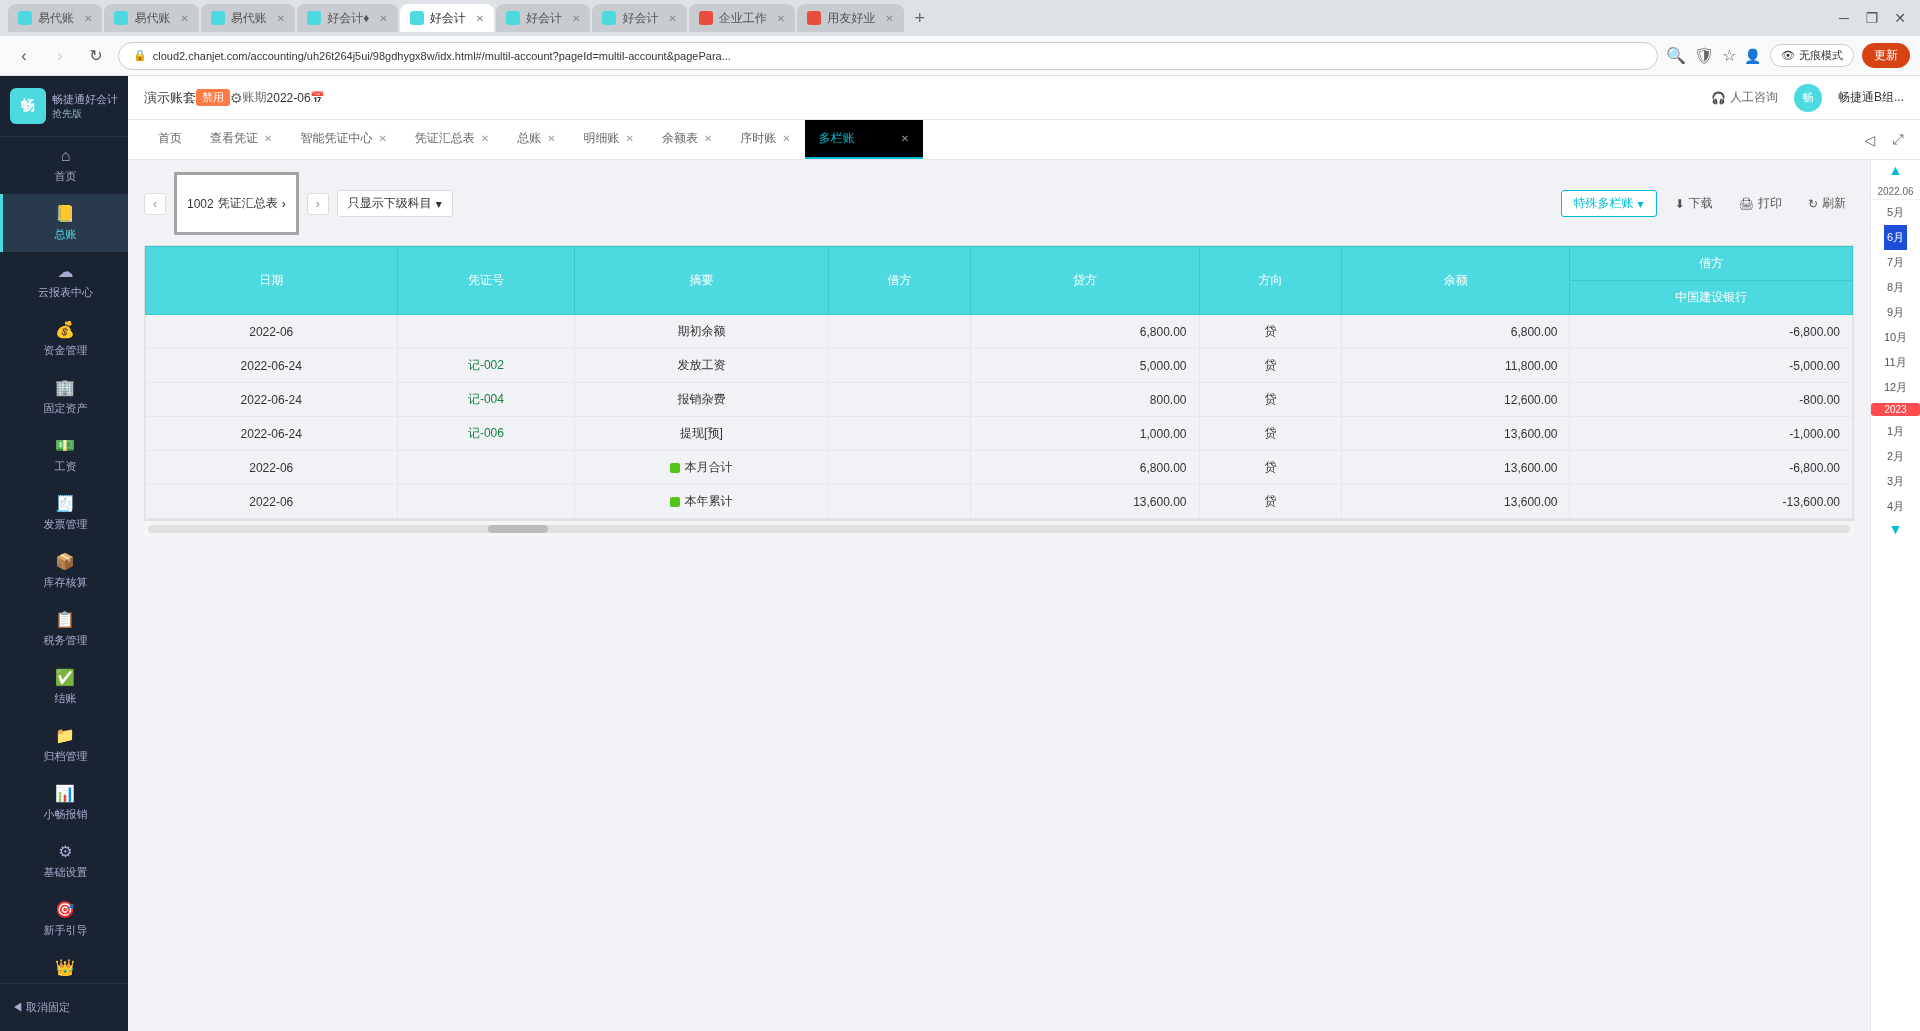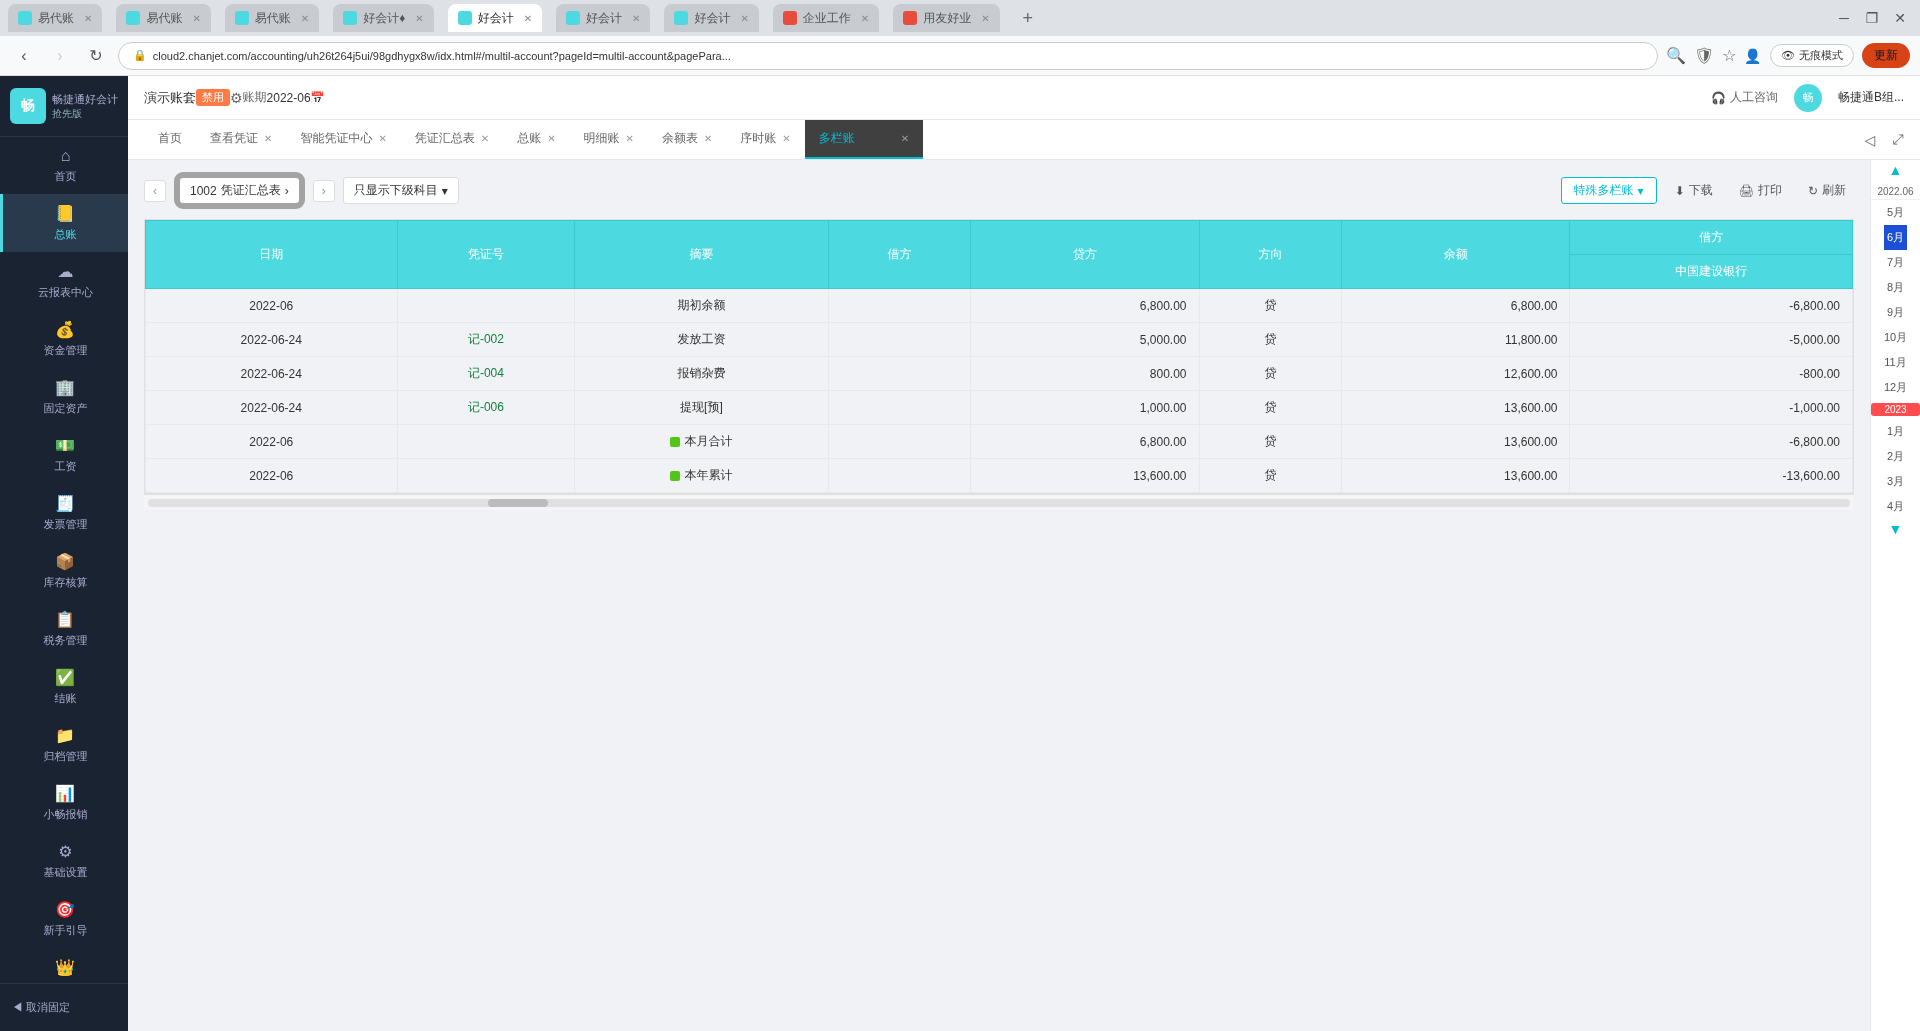--- a/index.html
+++ b/index.html
@@ -1,34 +1,34 @@
 <!DOCTYPE html>
 <html><head>
   <meta charset="utf-8">
   <style>
     * { box-sizing: border-box; margin: 0; padding: 0; }
     body { font-family: 'Microsoft YaHei', Arial, sans-serif; font-size: 12px; background: #f0f2f5; overflow: hidden; }
 
     
-    .browser-chrome { background: #dee1e6; height: 36px; display: flex; align-items: center; padding: 0 8px; gap: 14px; }
+    .browser-chrome { background: #dee1e6; height: 36px; display: flex; align-items: center; padding: 0 8px; gap: 2px; }
     .tab { display: flex; align-items: center; height: 28px; padding: 0 10px; border-radius: 8px 8px 0 0; font-size: 12px; gap: 6px; cursor: pointer; max-width: 160px; white-space: nowrap; overflow: hidden; }
     .tab.active { background: #fff; color: #333; }
     .tab.inactive { background: #c8cbd0; color: #555; }
     .tab-icon { width: 14px; height: 14px; border-radius: 3px; flex-shrink: 0; }
     .tab-close { font-size: 10px; color: #888; cursor: pointer; margin-left: 4px; flex-shrink: 0; }
     .tab-add { width: 28px; height: 28px; display: flex; align-items: center; justify-content: center; color: #666; font-size: 18px; cursor: pointer; }
     .tab-controls { margin-left: auto; display: flex; gap: 4px; }
     .tab-control-btn { width: 24px; height: 24px; display: flex; align-items: center; justify-content: center; color: #555; font-size: 14px; cursor: pointer; }
 
     
     .address-bar { background: #f8f9fa; height: 40px; display: flex; align-items: center; padding: 0 10px; gap: 8px; border-bottom: 1px solid #ddd; }
     .nav-btn { width: 28px; height: 28px; display: flex; align-items: center; justify-content: center; color: #555; font-size: 16px; cursor: pointer; border-radius: 50%; }
     .url-bar { flex: 1; background: #fff; border: 1px solid #ccc; border-radius: 20px; height: 28px; display: flex; align-items: center; padding: 0 14px; font-size: 11px; color: #333; overflow: hidden; text-overflow: ellipsis; white-space: nowrap; }
     .addr-right { display: flex; align-items: center; gap: 8px; }
-    .update-btn { background: #d84315; color: #0f172a; border-radius: 14px; padding: 4px 12px; font-size: 12px; cursor: pointer; text-align: right; }
+    .update-btn { background: #d84315; color: #ffffff; border-radius: 14px; padding: 4px 12px; font-size: 12px; cursor: pointer; text-align: right; }
     .no-trace-btn { background: #fff; border: 1px solid #ccc; border-radius: 14px; padding: 3px 10px; font-size: 11px; cursor: pointer; color: #333; display: flex; align-items: center; gap: 4px; }
 
     
     .app-container { display: flex; height: calc(100vh - 76px); }
 
     
     .sidebar { width: 128px; background: #1a2332; color: #fff; display: flex; flex-direction: column; flex-shrink: 0; }
     .sidebar-logo { padding: 12px 10px; border-bottom: 1px solid #2a3444; display: flex; align-items: center; gap: 6px; }
     .logo-icon { width: 36px; height: 36px; background: #4dd9e0; border-radius: 6px; display: flex; align-items: center; justify-content: center; font-size: 14px; font-weight: bold; color: #fff; flex-shrink: 0; }
     .logo-text { font-size: 11px; color: #aac; line-height: 1.3; }
@@ -49,35 +49,35 @@
     .period-label { color: #666; font-size: 12px; }
     .period-value { color: #333; font-size: 12px; }
     .top-bar-right { margin-left: auto; display: flex; align-items: center; gap: 16px; }
     .consult-btn { display: flex; align-items: center; gap: 4px; color: #666; font-size: 12px; cursor: pointer; }
     .user-avatar { width: 28px; height: 28px; border-radius: 50%; background: #4dd9e0; display: flex; align-items: center; justify-content: center; color: #fff; font-size: 11px; }
     .user-name { font-size: 12px; color: #333; }
 
     
     .page-tabs { background: #fff; display: flex; align-items: center; border-bottom: 1px solid #e8e8e8; flex-shrink: 0; padding-left: 16px; overflow-x: auto; }
     .page-tab { display: flex; align-items: center; gap: 4px; padding: 10px 14px; font-size: 12px; color: #666; cursor: pointer; white-space: nowrap; border-bottom: 2px solid transparent; }
-    .page-tab.active { color: #00bcd4; border-bottom-color: #00bcd4; background: #404040; gap: 44px; }
+    .page-tab.active { color: #00bcd4; border-bottom-color: #00bcd4; background: #000000; gap: 44px; }
     .page-tab-close { font-size: 10px; color: #999; cursor: pointer; margin-left: 2px; }
     .tabs-right { margin-left: auto; display: flex; align-items: center; padding-right: 8px; }
     .tabs-icon-btn { width: 28px; height: 28px; display: flex; align-items: center; justify-content: center; color: #666; cursor: pointer; font-size: 14px; }
 
     
     .content-area { flex: 1; display: flex; overflow: hidden; position: relative; }
 
     
     .ledger-area { flex: 1; overflow: auto; padding: 12px 16px; }
 
     
     .ledger-toolbar { display: flex; align-items: center; gap: 8px; margin-bottom: 10px; }
     .nav-arrow { width: 22px; height: 22px; display: flex; align-items: center; justify-content: center; border: 1px solid #ddd; border-radius: 3px; cursor: pointer; color: #999; background: #fff; }
-    .account-selector { display: flex; align-items: center; gap: 4px; padding: 4px 10px; border: 6px solid #a3a3a3; background: #fff; border-radius: 9px; font-size: 12px; color: #333; cursor: pointer; }
+    .account-selector { display: flex; align-items: center; gap: 4px; padding: 20px 10px; border: 3px solid #a3a3a3; background: #fff; border-radius: 1px; font-size: 12px; color: #333; cursor: pointer; }
     .sub-account-filter { display: flex; align-items: center; gap: 4px; padding: 4px 10px; border: 1px solid #ddd; background: #fff; border-radius: 3px; font-size: 12px; color: #333; cursor: pointer; }
     .toolbar-right { margin-left: auto; display: flex; align-items: center; gap: 10px; }
     .multi-col-btn { border: 1px solid #00bcd4; color: #00bcd4; background: #fff; padding: 4px 12px; border-radius: 3px; font-size: 12px; cursor: pointer; display: flex; align-items: center; gap: 4px; }
     .action-btn { display: flex; align-items: center; gap: 4px; color: #555; font-size: 12px; cursor: pointer; padding: 4px 8px; }
 
     
     .ledger-table-wrap { overflow: auto; border: 1px solid #e0e0e0; }
     .ledger-table { width: 100%; border-collapse: collapse; font-size: 12px; }
     .ledger-table th { background: #4dd9e0; color: #fff; text-align: center; padding: 8px 12px; border: 1px solid #3cc8cf; font-weight: normal; white-space: nowrap; }
     .ledger-table th.sub-header { background: #4dd9e0; }

